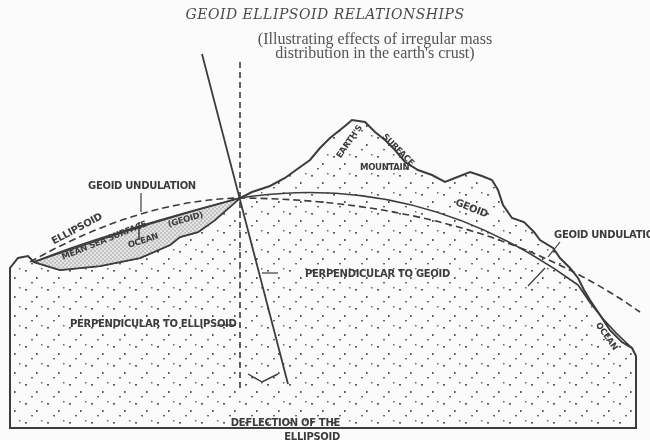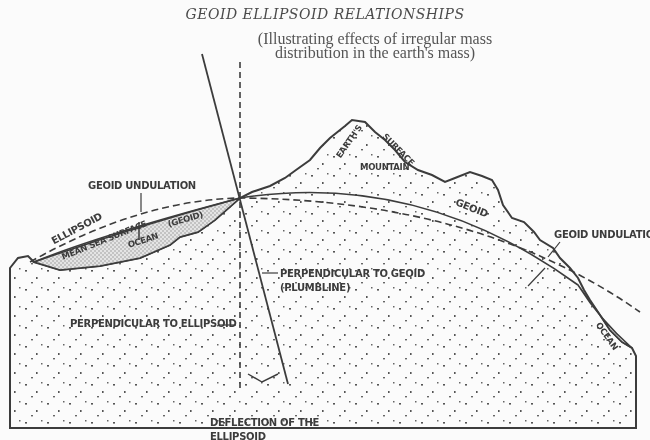--- a/index.html
+++ b/index.html
@@ -15,21 +15,21 @@
     position: absolute; left: 230px; width: 290px; top: 32px; text-align: center;
     font-family: "Liberation Serif", serif; font-size: 16px; line-height: 14px;
     color: #555;
   }
   .lbl {
     position: absolute; font-family: "DejaVu Sans", sans-serif; font-weight: bold;
     font-size: 10px; color: #3c3c3c; white-space: nowrap; letter-spacing: -0.3px;
     transform-origin: left center;
   }
   .lbl.sm { font-size: 8.5px; }
-  .center { text-align: left; }
+  .center { text-align: right; }
 </style>
 </head>
 <body>
 
 <svg class="canvas" viewBox="0 0 650 440" xmlns="http://www.w3.org/2000/svg">
   <defs>
     <pattern id="stipple" width="4" height="4" patternUnits="userSpaceOnUse">
       <rect width="4" height="4" fill="#e4e4e4"></rect>
       <circle cx="1" cy="1" r="0.7" fill="#888"></circle>
       <circle cx="3" cy="3" r="0.7" fill="#888"></circle>
@@ -68,37 +68,36 @@
   <line x1="139" y1="222" x2="139" y2="240" stroke="#3c3c3c" stroke-width="1.5"></line>
   <line x1="278" y1="273" x2="262" y2="273" stroke="#3c3c3c" stroke-width="1.2"></line>
   <line x1="218" y1="325" x2="236" y2="325" stroke="#3c3c3c" stroke-width="1.2"></line>
   <line x1="560" y1="242" x2="548" y2="257" stroke="#3c3c3c" stroke-width="1.2"></line>
   <line x1="528" y1="286" x2="545" y2="268" stroke="#3c3c3c" stroke-width="1.2"></line>
 </svg>
 
 <div class="title">GEOID ELLIPSOID RELATIONSHIPS</div>
 <div class="subtitle">
   <div>(Illustrating effects of irregular mass</div>
-  <div>distribution in the earth's mass)</div>
+  <div>distribution in the earth's crust)</div>
 </div>
 
 <div class="lbl" style="left:88px;top:180px;">GEOID UNDULATION</div>
 <div class="lbl" style="left:52px;top:236px;transform:rotate(-28deg);">ELLIPSOID</div>
 <div class="lbl sm" style="left:62px;top:252px;transform:rotate(-22deg);">MEAN SEA SURFACE</div>
 <div class="lbl sm" style="left:128px;top:240px;transform:rotate(-18deg);">OCEAN</div>
 <div class="lbl sm" style="left:168px;top:219px;transform:rotate(-16deg);">(GEOID)</div>
 
 <div class="lbl sm" style="left:338px;top:152px;transform:rotate(-55deg);">EARTH'S</div>
 <div class="lbl sm" style="left:384px;top:130px;transform:rotate(45deg);">SURFACE</div>
 <div class="lbl sm" style="left:360px;top:162px;">MOUNTAIN</div>
 <div class="lbl" style="left:456px;top:196px;transform:rotate(22deg);">GEOID</div>
 <div class="lbl" style="left:554px;top:229px;">GEOID UNDULATION</div>
 <div class="lbl sm" style="left:598px;top:318px;transform:rotate(55deg);">OCEAN</div>
 
 <div class="lbl center" style="left:280px;top:267px;width:170px;line-height:14px;">
   <div>PERPENDICULAR TO GEOID</div>
-  <div>(PLUMBLINE)</div>
 </div>
 <div class="lbl" style="left:70px;top:318px;">PERPENDICULAR TO ELLIPSOID</div>
 <div class="lbl center" style="left:210px;top:396px;width:130px;line-height:14px;margin-top:20px;">
   <div>DEFLECTION OF THE</div>
   <div>ELLIPSOID</div>
 </div>
 
 </body></html>

